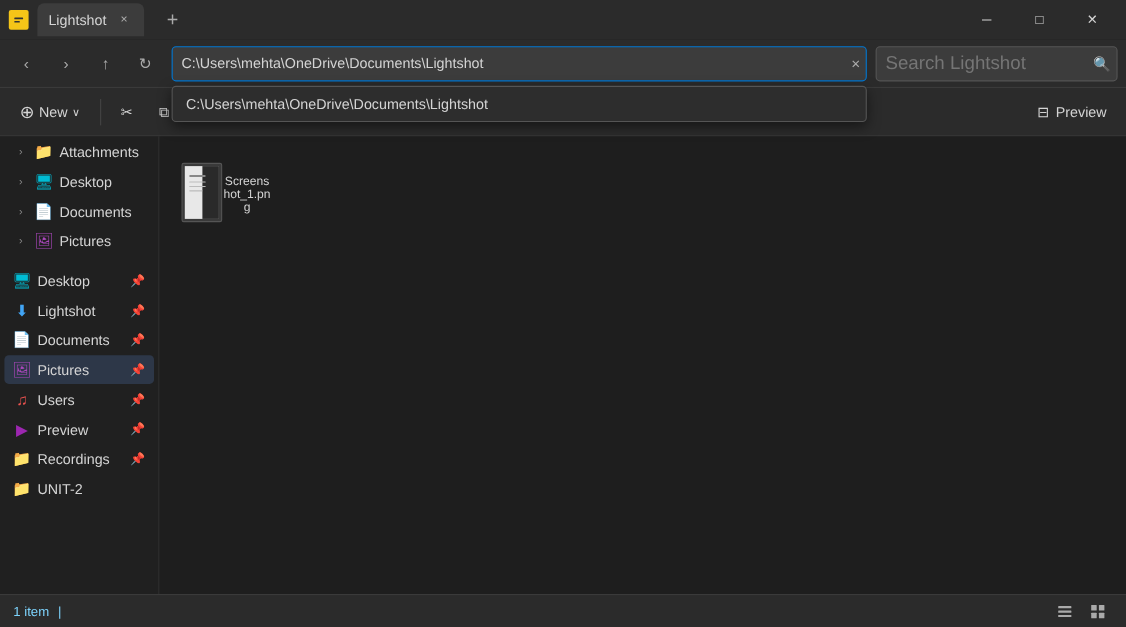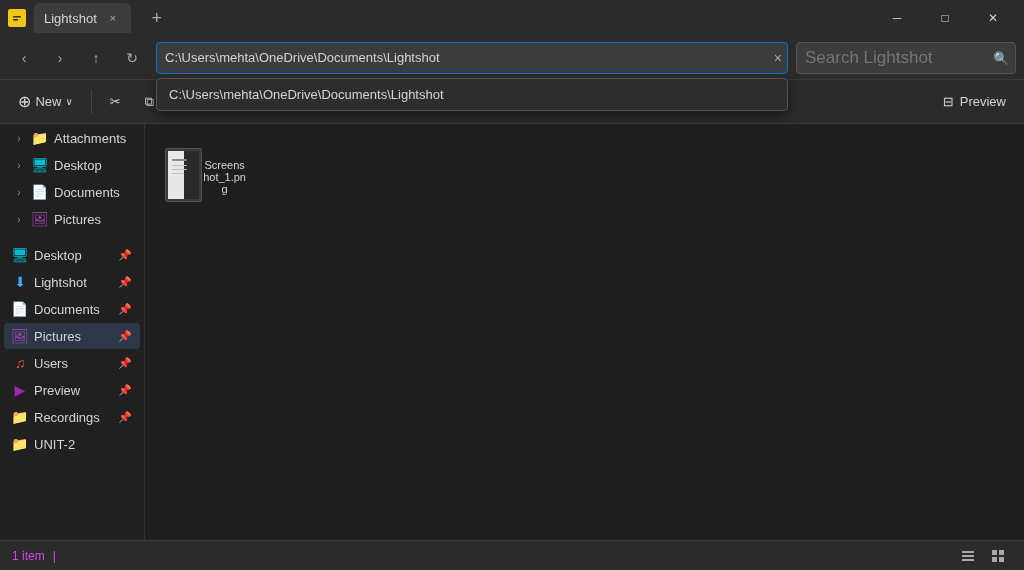--- a/index.html
+++ b/index.html
@@ -335,21 +335,21 @@
     
     .status-bar {
       display: flex;
       align-items: center;
       background: #2b2b2b;
       height: 30px;
       padding: 0 12px;
       gap: 8px;
       border-top: 1px solid #3a3a3a;
       font-size: 12px;
-      color: #d946ef;
+      color: #7dd3fc;
     }
     .view-toggle {
       margin-left: auto;
       display: flex;
       align-items: center;
       gap: 2px;
     }
     .view-btn {
       width: 28px;
       height: 24px;

